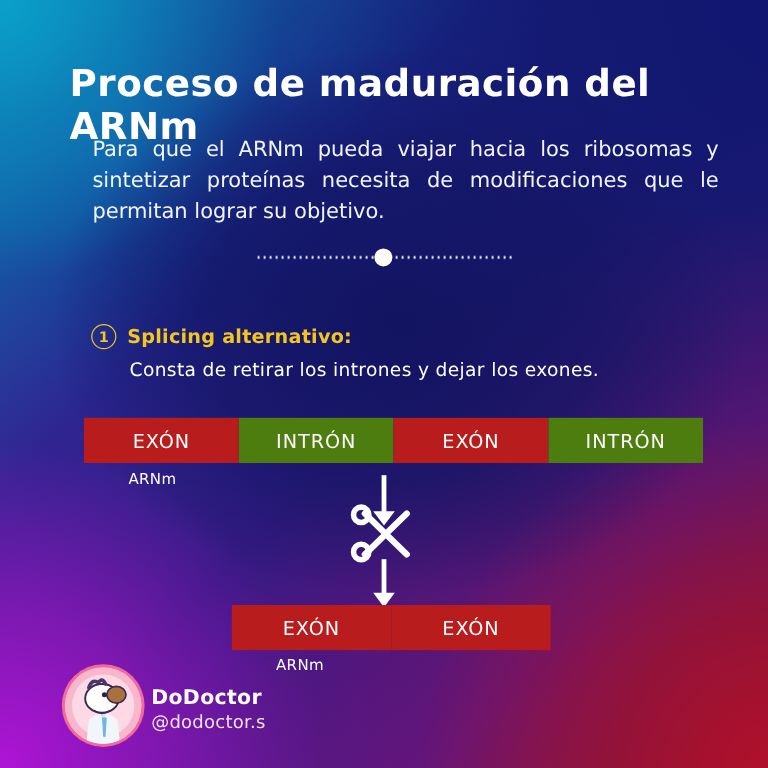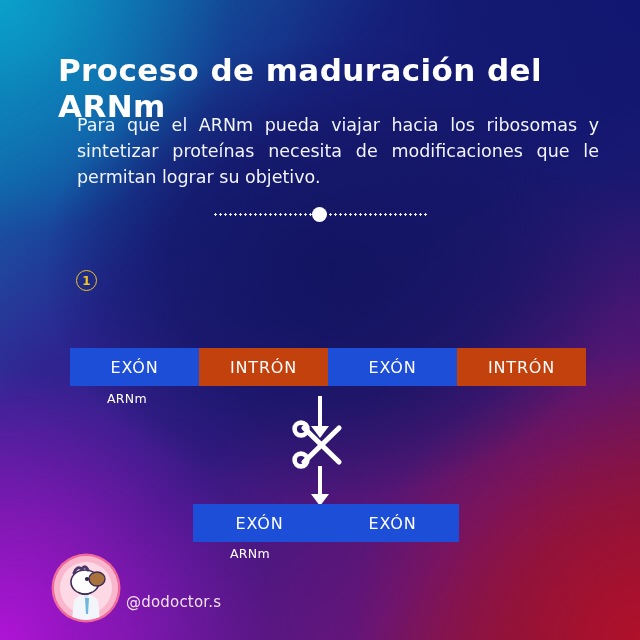--- a/index.html
+++ b/index.html
@@ -82,22 +82,22 @@
   }
 
   
   .bar{position:absolute;display:flex;overflow:hidden;}
   .bar-top{left:70px;top:348px;width:516px;height:38px;}
   .bar-bottom{left:193px;top:504px;width:266px;height:38px;}
   .seg{
     flex:1 1 0;display:flex;align-items:center;justify-content:center;
     font-size:16px;color:#ffffff;letter-spacing:0.8px;
   }
-  .seg.exon{background:#1d4ed8;}
-  .seg.intron{background:#c2410c;}
+  .seg.exon{background:#b91c1c;}
+  .seg.intron{background:#4d7c0f;}
   .bar-label{
     position:absolute;font-size:12.5px;color:#ffffff;letter-spacing:0.3px;margin-left:36px;
   }
   .label-top{left:71px;top:391px;}
   .label-bottom{left:194px;top:546px;}
 
   
   .arrow{position:absolute;left:318px;width:4px;background:#ffffff;}
   .arrow-1{top:396px;height:32px;}
   .arrow-2{top:466px;height:30px;}
@@ -146,21 +146,23 @@
 
     <div class="subtitle">Para que el ARNm pueda viajar hacia los ribosomas y sintetizar proteínas necesita de modificaciones que le permitan lograr su objetivo.</div>
 
     <div class="divider-wrap">
       <div class="dots"></div>
       <div class="dot-center"></div>
     </div>
 
     <div class="step">
       <div class="step-num">1</div>
-    </div>
+      <div class="step-title">Splicing alternativo:</div>
+    </div>
+    <div class="step-desc">Consta de retirar los intrones y dejar los exones.</div>
 
     <div class="bar bar-top">
       <div class="seg exon">EXÓN</div>
       <div class="seg intron">INTRÓN</div>
       <div class="seg exon">EXÓN</div>
       <div class="seg intron">INTRÓN</div>
     </div>
     <div class="bar-label label-top">ARNm</div>
 
     <div class="arrow arrow-1"></div>
@@ -198,16 +200,17 @@
 
         <ellipse cx="43" cy="23" rx="8" ry="7" fill="#a8723c" stroke="#3b2a55" stroke-width="1.4"></ellipse>
 
         <path d="M20 17 Q23 9 28 13 Q31 8 34 14" fill="none" stroke="#4a3668" stroke-width="3" stroke-linecap="round"></path>
 
         <circle cx="33" cy="23" r="2.1" fill="#2c2140"></circle>
 
         <path d="M24 36 Q31 41 38 36" fill="none" stroke="#3b2a55" stroke-width="1.2"></path>
       </svg>
     </div>
+    <div class="brand-name">DoDoctor</div>
     <div class="brand-handle">@dodoctor.s</div>
 
   </div>
 </div>
 
 </body></html>

